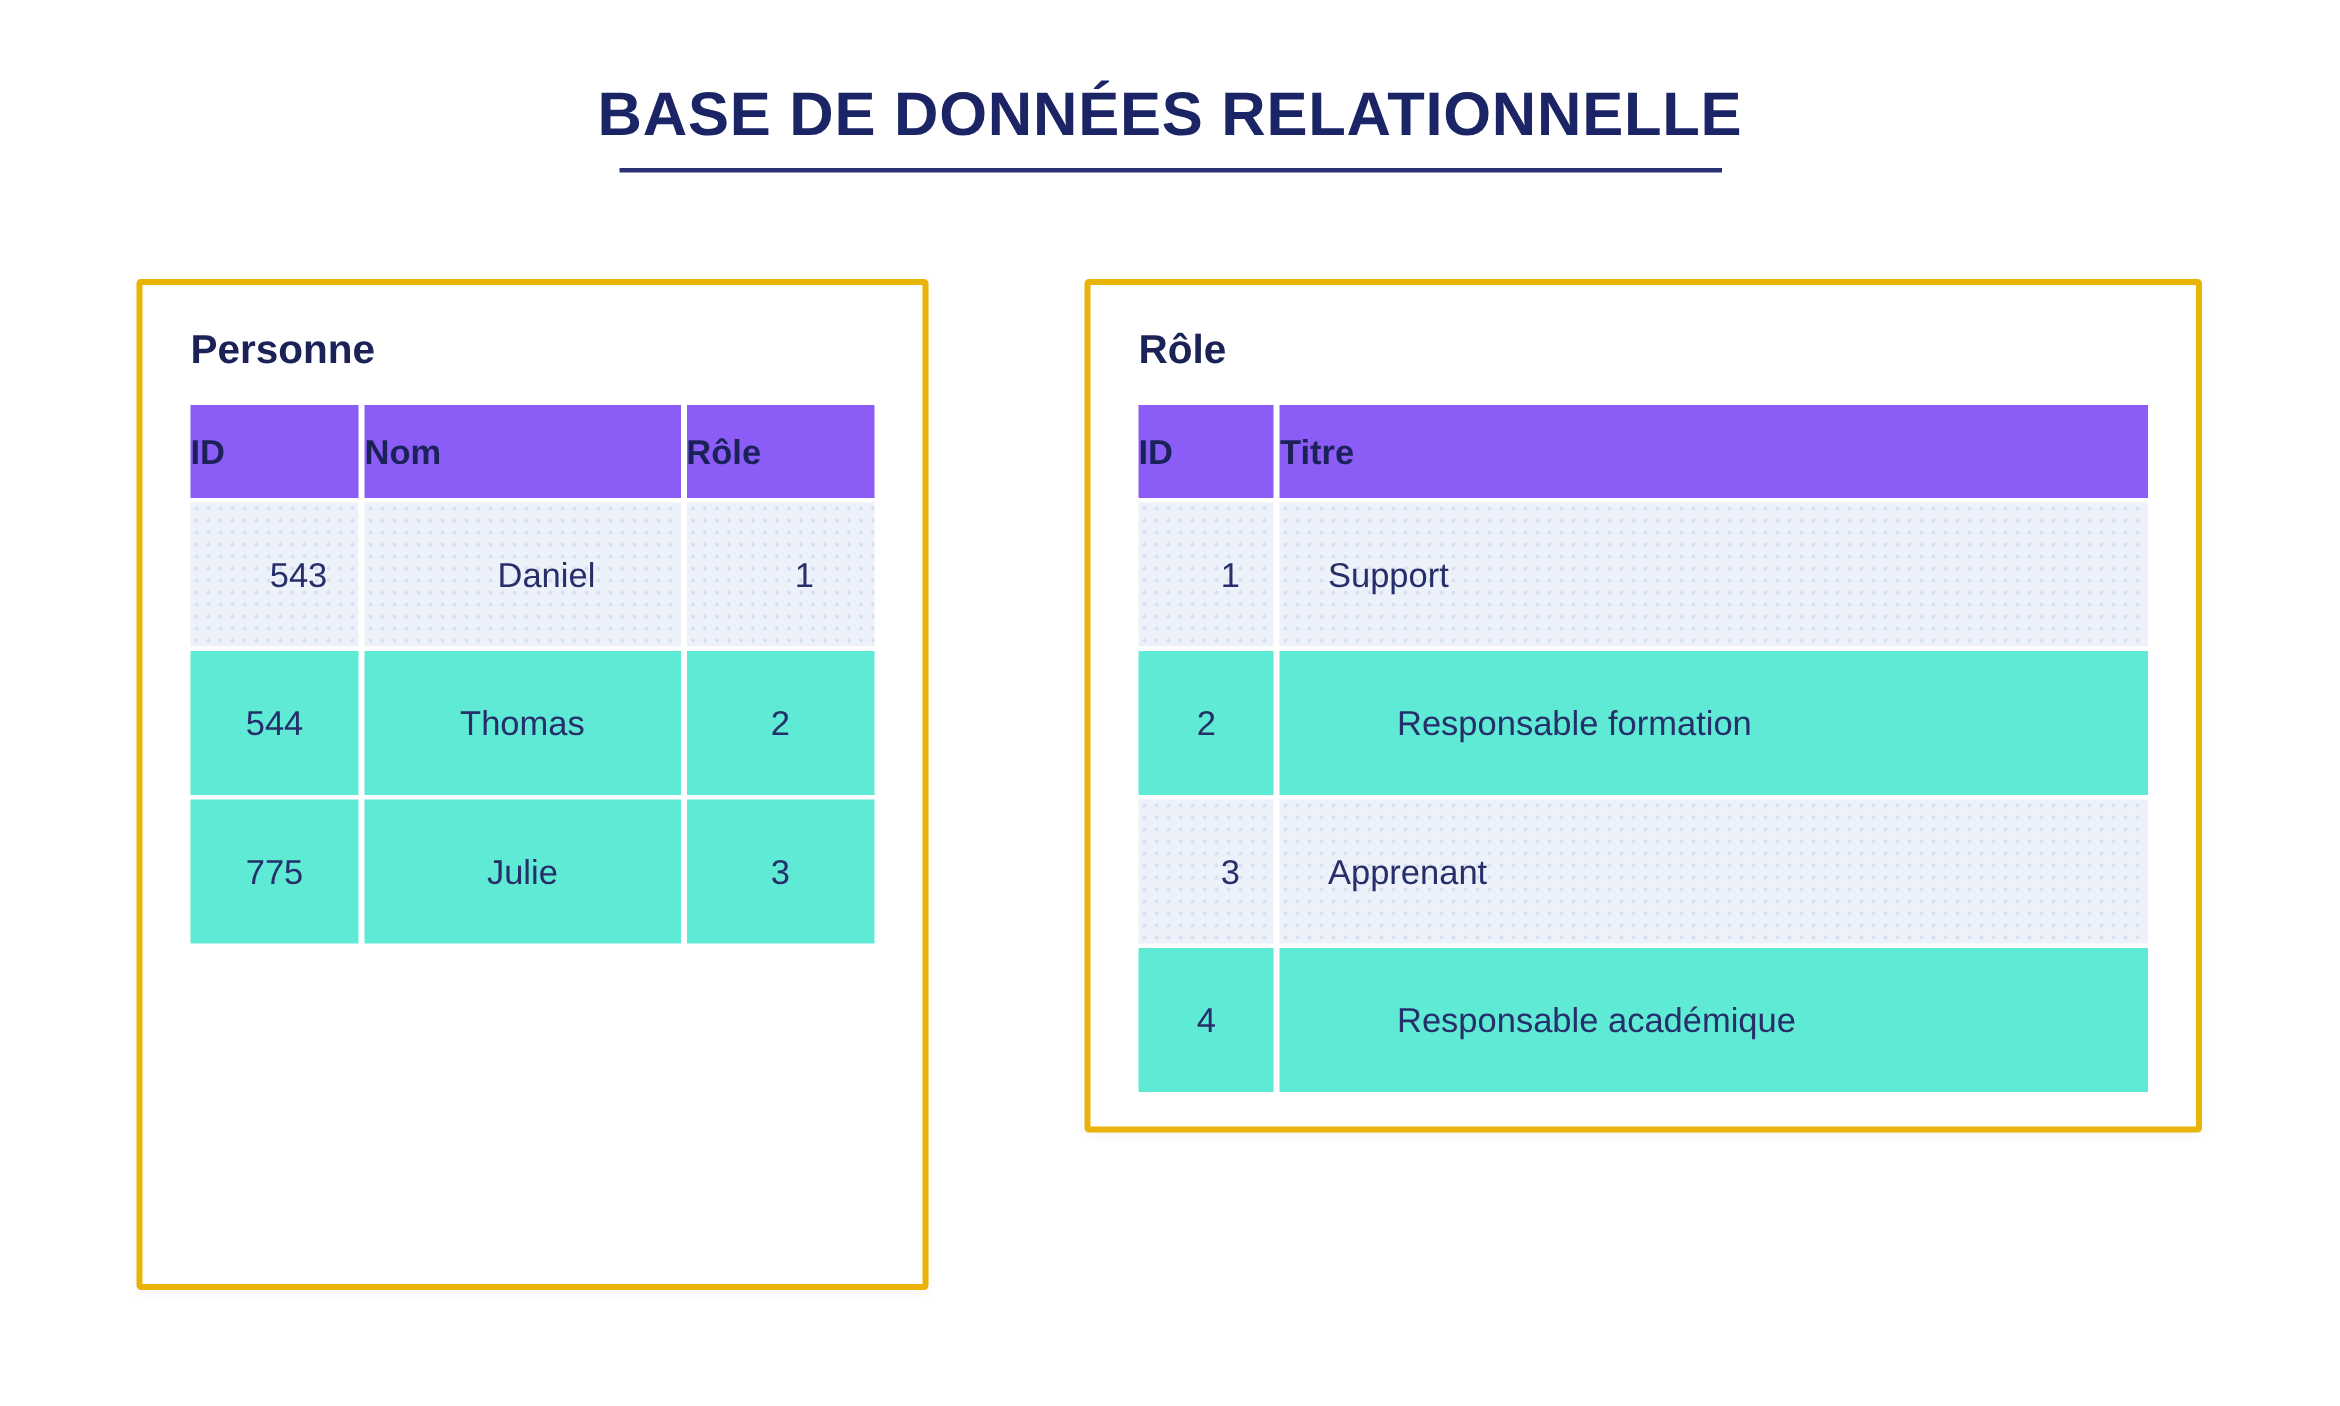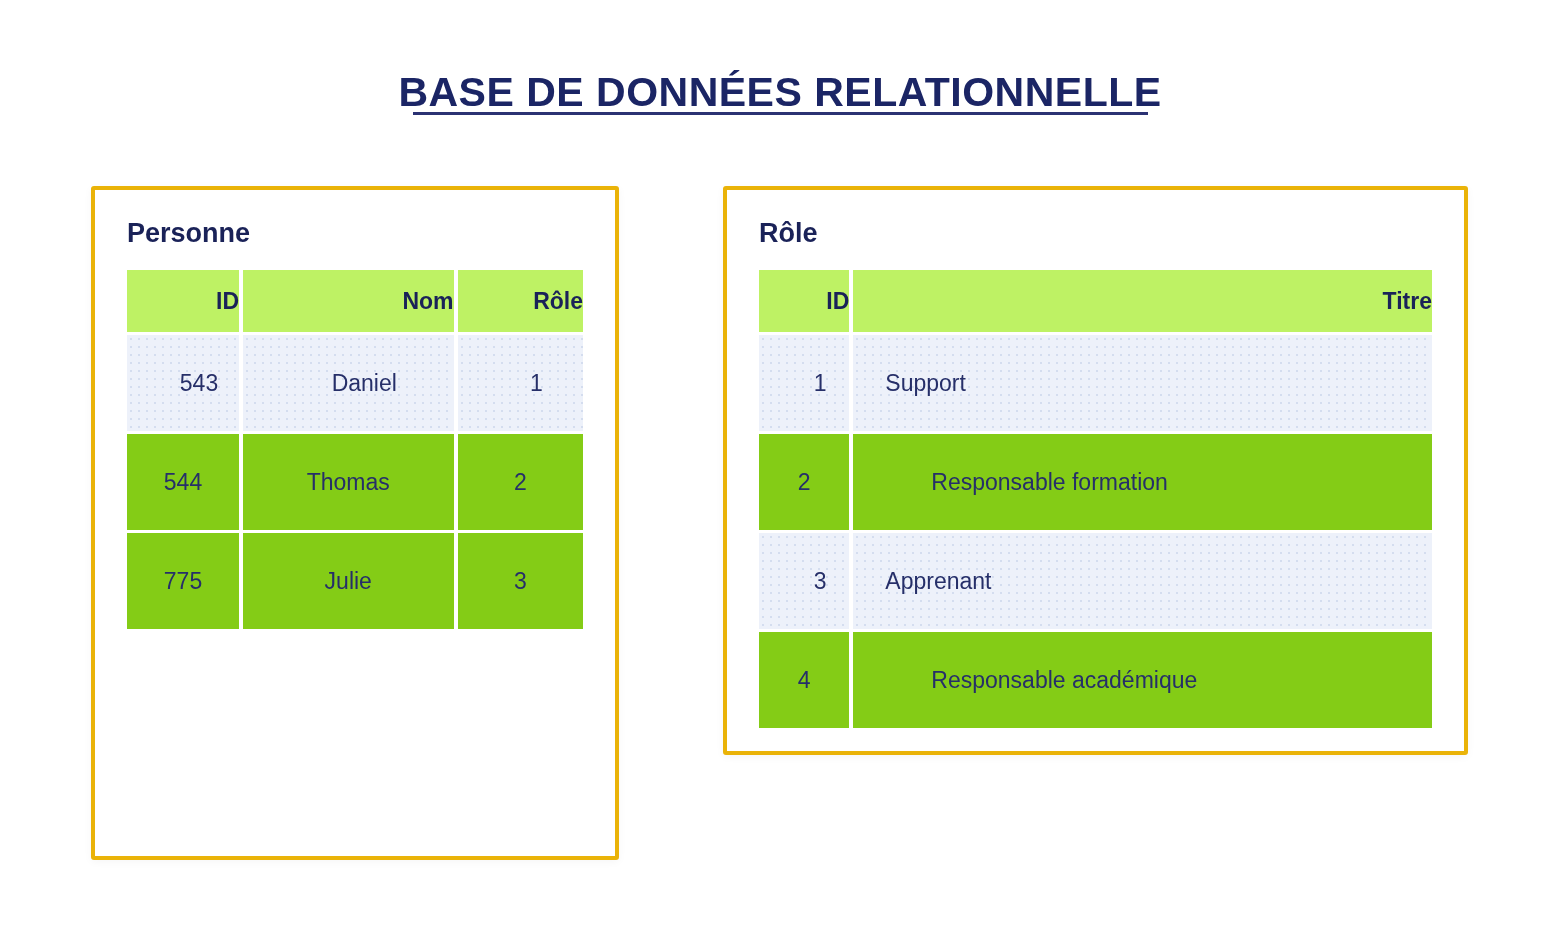--- a/index.html
+++ b/index.html
@@ -22,21 +22,20 @@
     position: absolute;
     top: 56px;
     left: 0;
     width: 100%;
     text-align: center;
     font-size: 41px;
     font-weight: 700;
     letter-spacing: 0.5px;
     color: #1b2565;
     line-height: 1.0;
-    margin-top: 16px;
   }
   .title-underline {
     position: absolute;
     top: 112px;
     left: 413px;
     width: 735px;
     height: 3px;
     background: #2b3273;
   }
 
@@ -64,35 +63,35 @@
   table.data-table {
     width: 100%;
     border-collapse: separate;
     border-spacing: 4px 3px;
     margin-left: -4px;
     margin-right: -4px;
     width: calc(100% + 8px);
   }
   .data-table th {
     height: 62px;
-    background: #bef264;
+    background: #8b5cf6;
     color: #1a2258;
     font-size: 23px;
     font-weight: 700;
-    text-align: right;
+    text-align: left;
     vertical-align: middle;
   }
   .data-table td {
     height: 96px;
     font-size: 23px;
     font-weight: 400;
     color: #262f69;
     text-align: center;
     vertical-align: middle;
-    background: #84cc16;
+    background: #5eead4;
   }
   
   .data-table tr.stripe td {
     background-color: #edf1fa;
     background-image: radial-gradient(#d4ddef 1px, rgba(0,0,0,0) 1.3px);
     background-size: 8px 8px;
     padding-left: 32px;
   }
   
   .data-table td.titre-cell {

